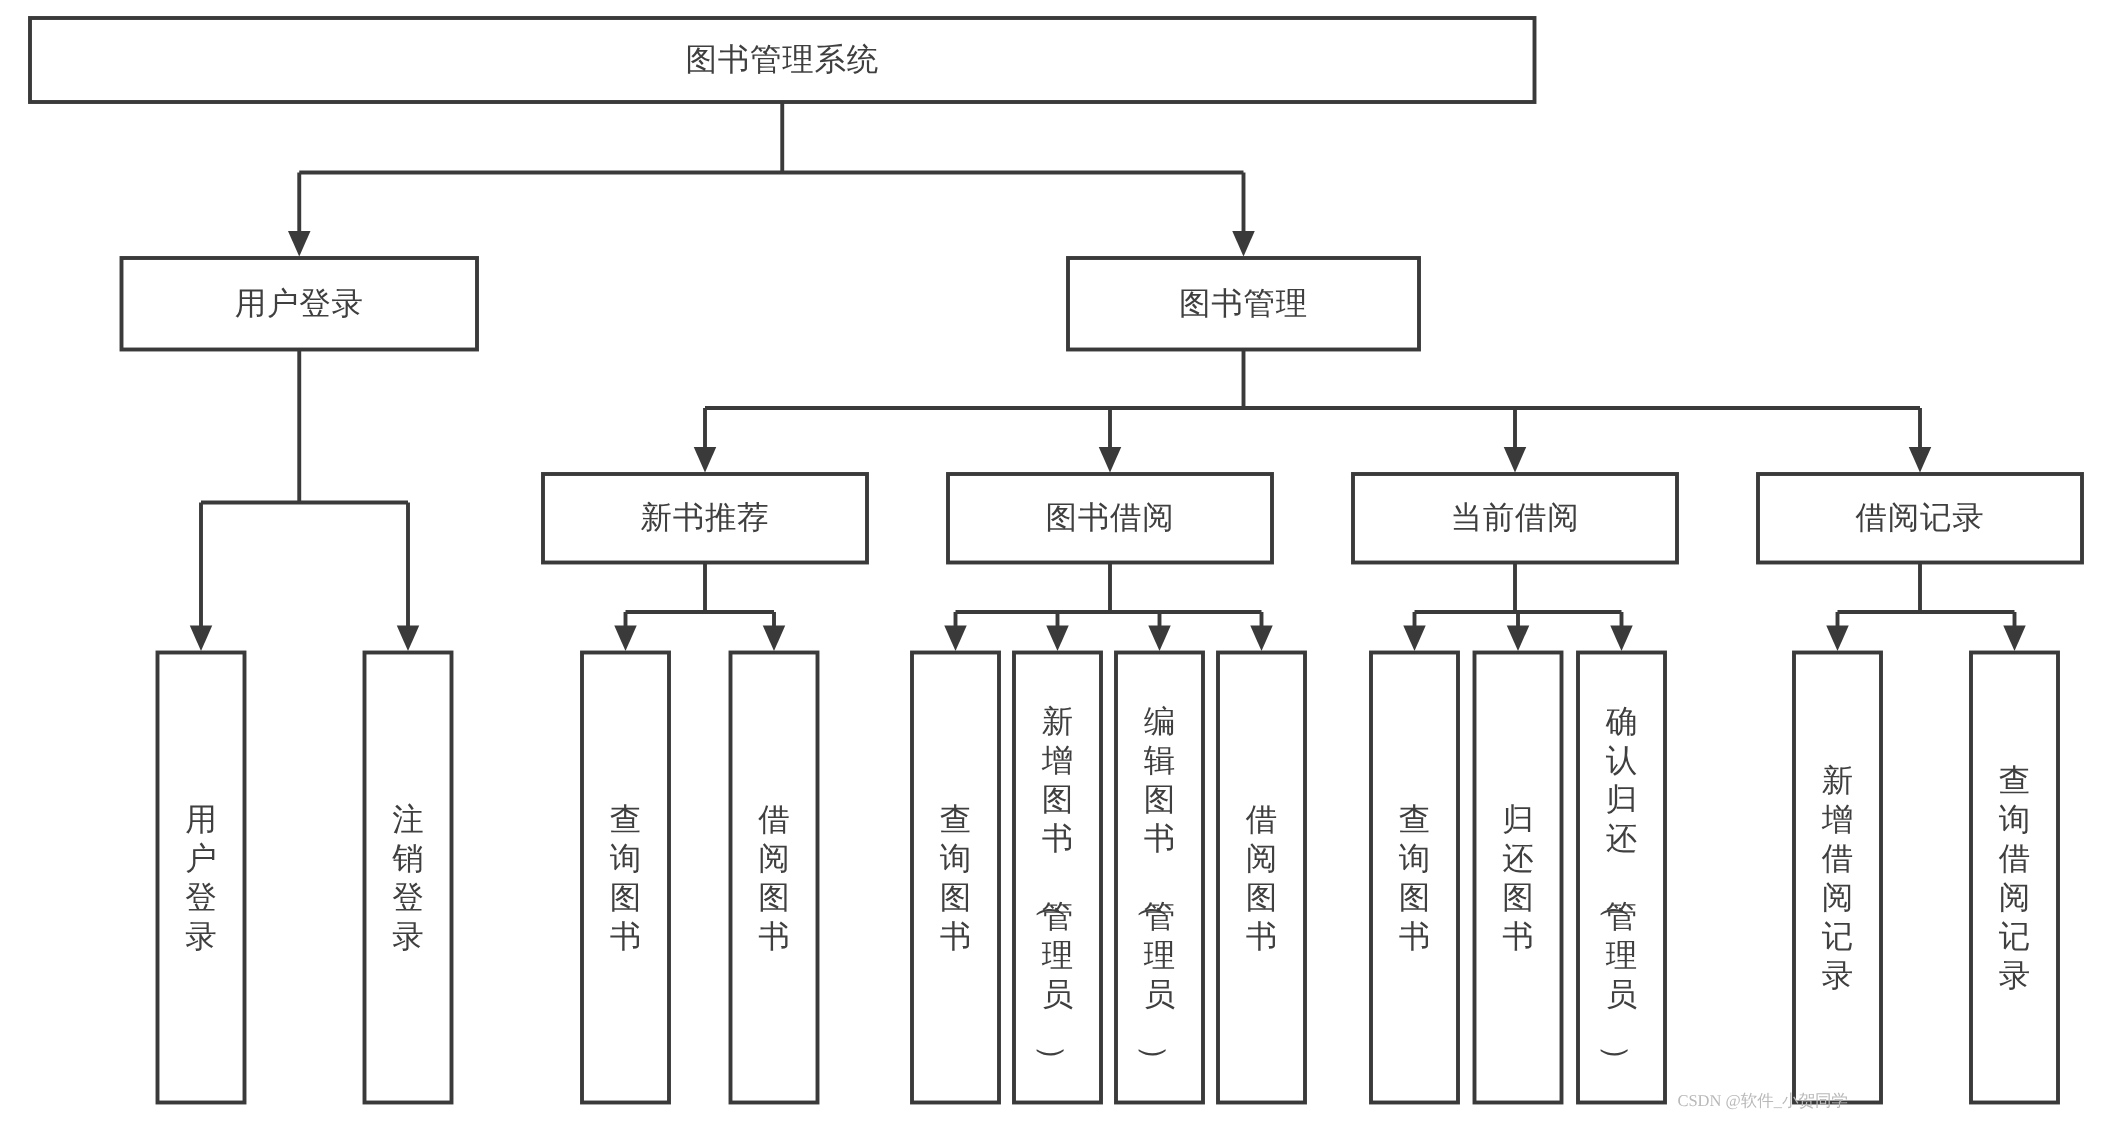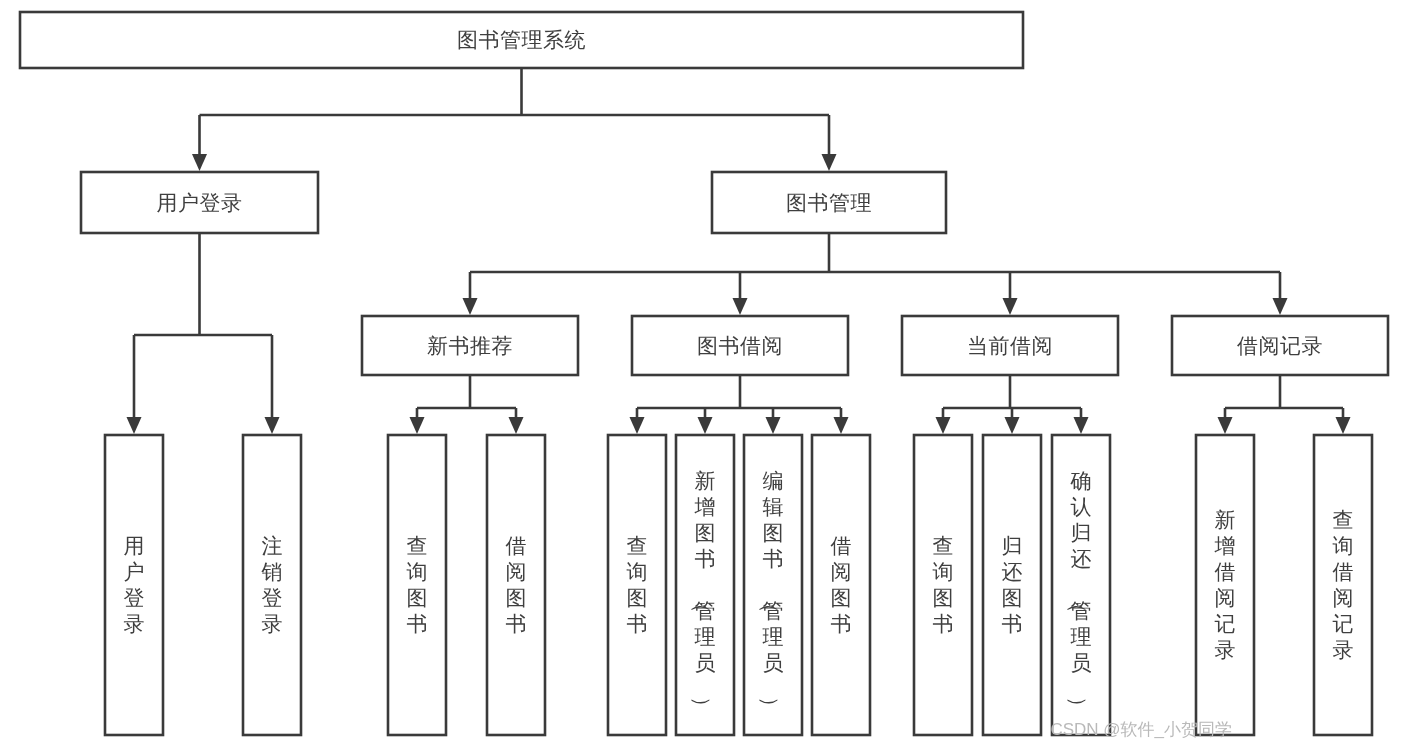--- a/index.html
+++ b/index.html
@@ -55,23 +55,23 @@
     fill: #3f3f3f;
     font-size: 21px;
     font-family: "DejaVu Sans", "Liberation Sans", sans-serif;
     text-anchor: middle;
     letter-spacing: 0px;
   }
   .watermark-text {
     position: absolute;
     right: 12px;
     bottom: 6px;
-    font-size: 17px;
+    font-size: 11px;
     color: #b9b9b9;
-    font-family: Liberation Sans, sans-serif;
+    font-family: Liberation Serif, serif;
     white-space: nowrap;
     pointer-events: none;
     user-select: none;
   }
 </style>
 </head>
 <body>
 
 <div id="diagram-root">
   <svg id="flowchart" viewBox="0 0 1405 747">

